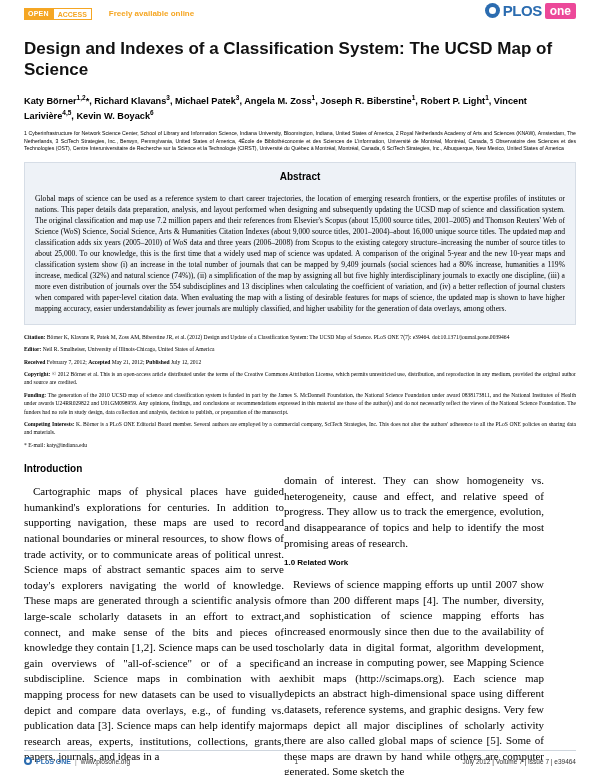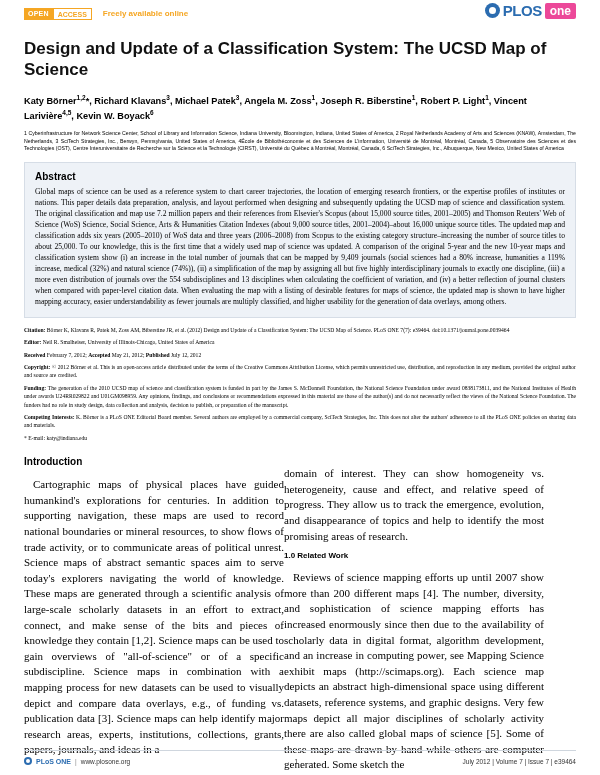--- a/index.html
+++ b/index.html
@@ -48,21 +48,21 @@
     color: #f5a623;
     border: 1px solid #f5a623;
     padding: 0 4px;
     font-weight: bold;
   }
   .oa-free {
     color: #f5a623;
     font-family: "Liberation Sans", sans-serif;
     font-size: 8px;
     font-weight: bold;
-    margin-left: 11px;
+    margin-left: 17px;
     line-height: 12px;
   }
   .oa-line { display: flex; align-items: center; }
 
   .plos-logo {
     position: absolute;
     right: 24px;
     top: 2px;
     display: flex;
     align-items: center;
@@ -127,21 +127,22 @@
   .abstract-box {
     margin: 9px 24px 0 24px;
     background: #eef2f7;
     border: 1px solid #d6dde6;
     padding: 8px 10px 10px 10px;
   }
   .abstract-title {
     font-family: "Liberation Sans", sans-serif;
     font-weight: bold;
     font-size: 10px;
-    margin-bottom: 4px;
+    margin-bottom: 11px;
+    text-align: center;
   }
   .abstract-text {
     font-size: 7.6px;
     line-height: 1.45;
     text-align: justify;
   }
 
   
   .meta {
     padding: 8px 24px 0 24px;
@@ -226,21 +227,21 @@
       </span>
       <span class="oa-free">Freely available online</span>
     </div>
     <div class="plos-logo">
       <span class="plos-mark"></span>
       <span class="plos-text">PLOS</span>
       <span class="plos-one">one</span>
     </div>
   </div>
 
-  <div class="title">Design and Update of a Classification System: The UCSD Map of Science</div>
+  <div class="title">Design and Indexes of a Classification System: The UCSD Map of Science</div>
 
   <div class="authors" id="author-list">Katy Börner<sup>1,2</sup>*, Richard Klavans<sup>3</sup>, Michael Patek<sup>3</sup>, Angela M. Zoss<sup>1</sup>, Joseph R. Biberstine<sup>1</sup>, Robert P. Light<sup>1</sup>, Vincent Larivière<sup>4,5</sup>, Kevin W. Boyack<sup>6</sup></div>
 
   <div class="affiliations">1 Cyberinfrastructure for Network Science Center, School of Library and Information Science, Indiana University, Bloomington, Indiana, United States of America, 2 Royal Netherlands Academy of Arts and Sciences (KNAW), Amsterdam, The Netherlands, 3 SciTech Strategies, Inc., Berwyn, Pennsylvania, United States of America, 4École de Bibliothéconomie et des Sciences de L'information, Université de Montréal, Montréal, Canada, 5 Observatoire des Sciences et des Technologies (OST), Centre Interuniversitaire de Recherche sur la Science et la Technologie (CIRST), Université du Québec à Montréal, Montréal, Canada, 6 SciTech Strategies, Inc., Albuquerque, New Mexico, United States of America</div>
 
   <div class="abstract-box">
     <div class="abstract-title">Abstract</div>
     <div class="abstract-text">Global maps of science can be used as a reference system to chart career trajectories, the location of emerging research frontiers, or the expertise profiles of institutes or nations. This paper details data preparation, analysis, and layout performed when designing and subsequently updating the UCSD map of science and classification system. The original classification and map use 7.2 million papers and their references from Elsevier's Scopus (about 15,000 source titles, 2001–2005) and Thomson Reuters' Web of Science (WoS) Science, Social Science, Arts &amp; Humanities Citation Indexes (about 9,000 source titles, 2001–2004)–about 16,000 unique source titles. The updated map and classification adds six years (2005–2010) of WoS data and three years (2006–2008) from Scopus to the existing category structure–increasing the number of source titles to about 25,000. To our knowledge, this is the first time that a widely used map of science was updated. A comparison of the original 5-year and the new 10-year maps and classification system show (i) an increase in the total number of journals that can be mapped by 9,409 journals (social sciences had a 80% increase, humanities a 119% increase, medical (32%) and natural science (74%)), (ii) a simplification of the map by assigning all but five highly interdisciplinary journals to exactly one discipline, (iii) a more even distribution of journals over the 554 subdisciplines and 13 disciplines when calculating the coefficient of variation, and (iv) a better reflection of journal clusters when compared with paper-level citation data. When evaluating the map with a listing of desirable features for maps of science, the updated map is shown to have higher mapping accuracy, easier understandability as fewer journals are multiply classified, and higher usability for the generation of data overlays, among others.</div>
   </div>
 

